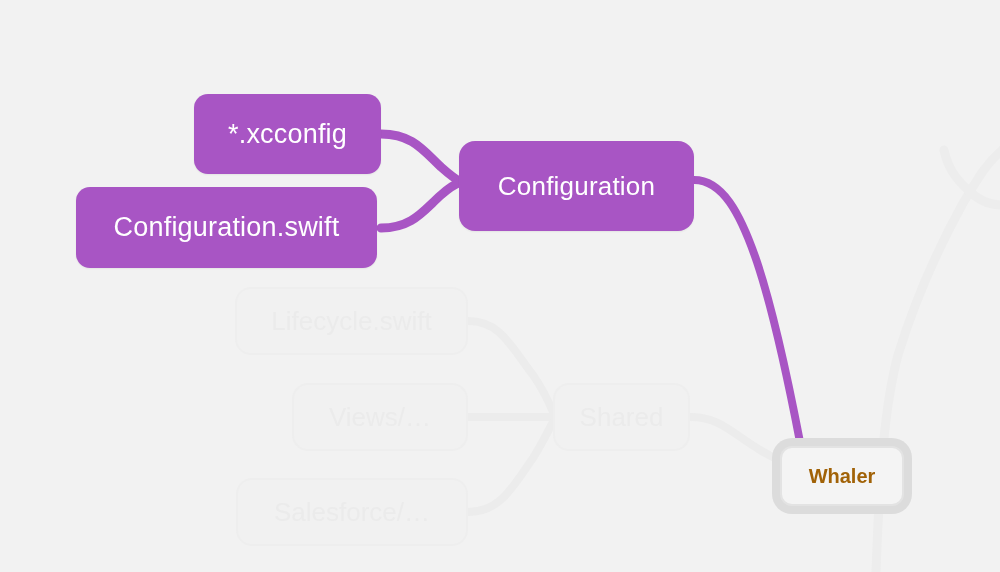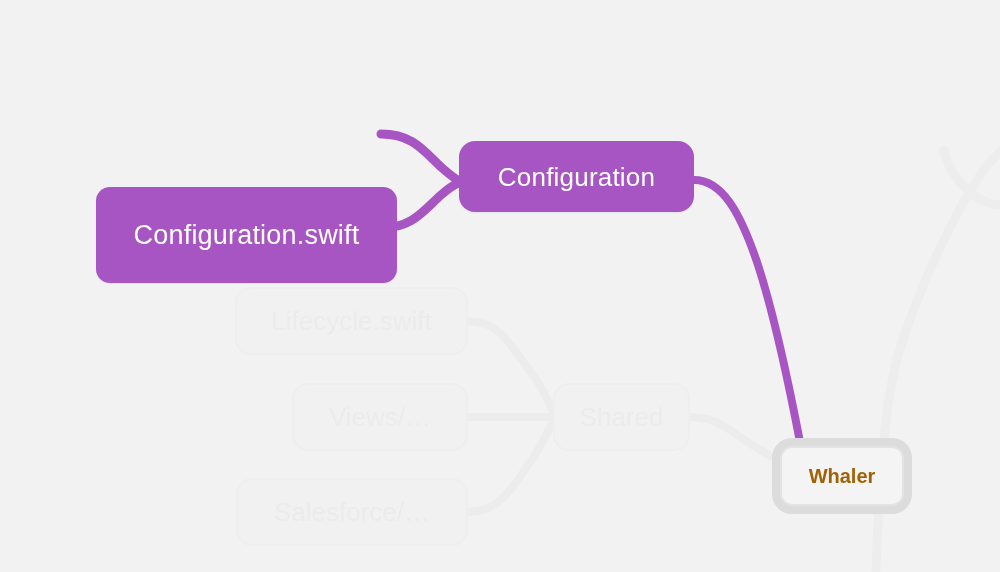--- a/index.html
+++ b/index.html
@@ -108,26 +108,29 @@
   </div>
 
   <div class="node faded" style="left:236px; top:478px; width:232px; height:68px;">
     <span class="node-label">Salesforce/…</span>
   </div>
 
   <div class="node faded" style="left:553px; top:383px; width:137px; height:68px;">
     <span class="node-label">Shared</span>
   </div>
 
+  <div class="node purple n-xcconfig" style="left:194px; top:94px; width:187px; height:80px;">
+    <span class="node-label">*.xcconfig</span>
+  </div>
 
-  <div class="node purple n-configuration-swift" style="left:96px; top:187px; width:301px; height:96px;">
+  <div class="node purple n-configuration-swift" style="left:76px; top:187px; width:301px; height:81px;">
     <span class="node-label">Configuration.swift</span>
   </div>
 
-  <div class="node purple n-config" style="left:459px; top:141px; width:235px; height:71px;">
+  <div class="node purple n-config" style="left:459px; top:141px; width:235px; height:90px;">
     <span class="node-label">Configuration</span>
   </div>
 
   <div class="node root" style="left:780px; top:446px; width:124px; height:60px;">
     <span class="node-label">Whaler</span>
   </div>
 
 </div>
 
 </body></html>

